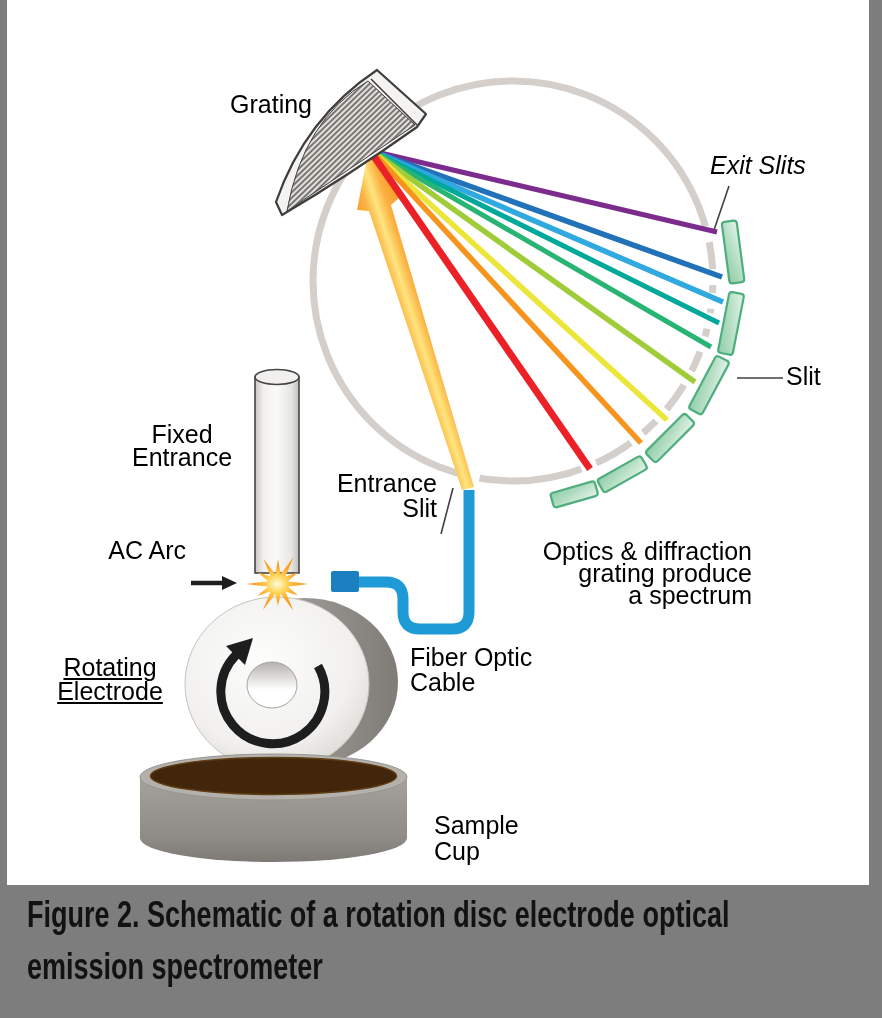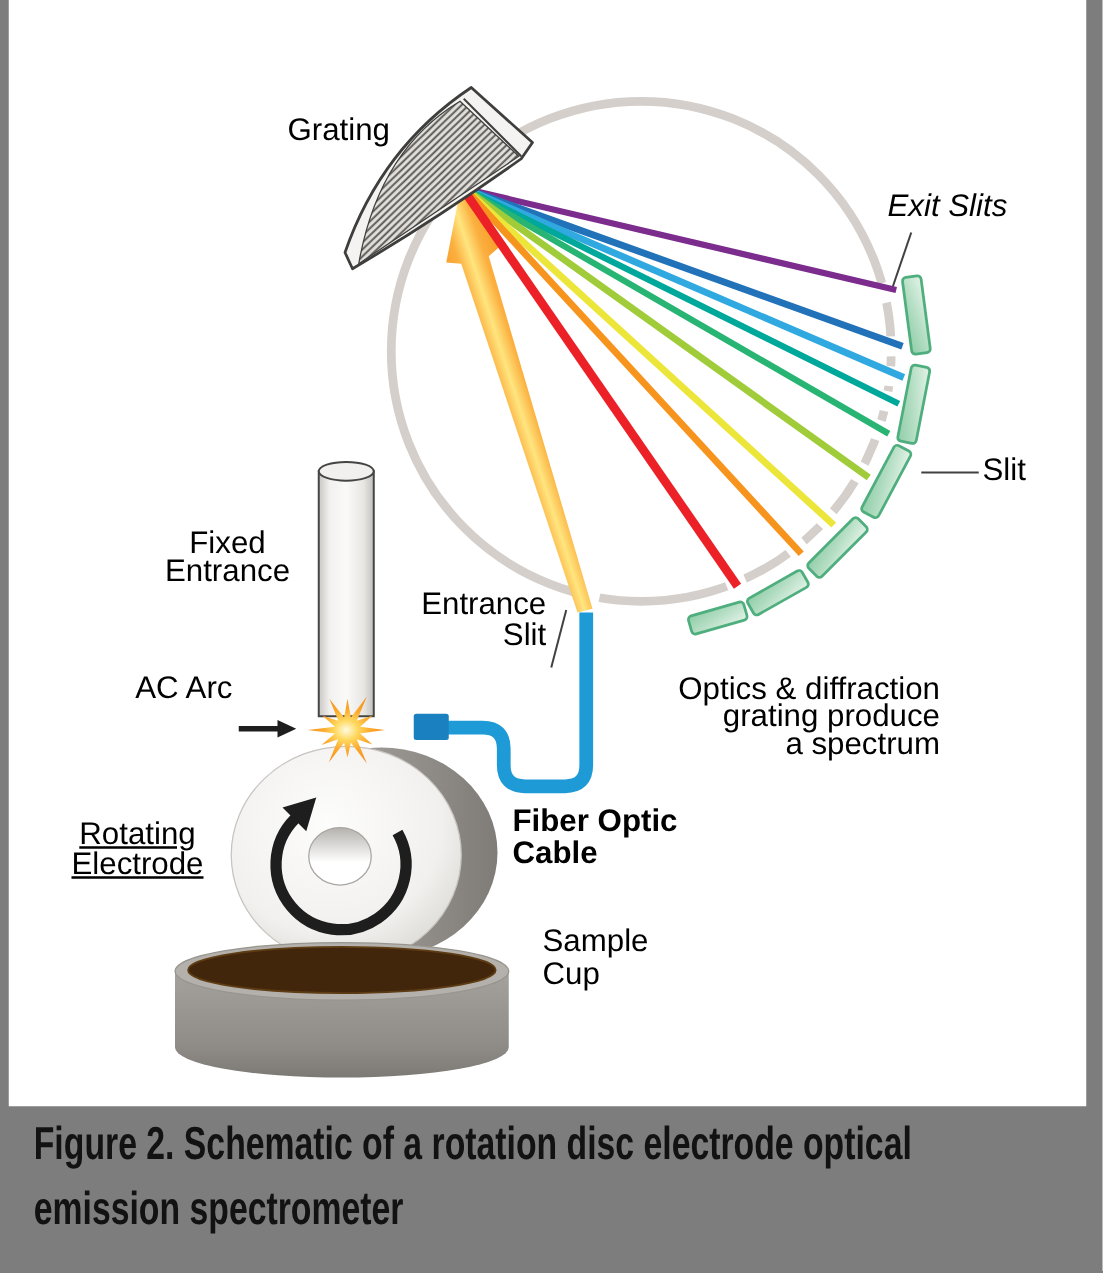--- a/index.html
+++ b/index.html
@@ -183,19 +183,19 @@
 <div class="lbl right" id="l-optics" style="left:512px;top:540px;width:240px;line-height:22px;">Optics &amp; diffraction
 grating produce
 a spectrum</div>
 <div class="lbl right" id="l-entrance" style="left:330px;top:471px;width:107px;">Entrance
 Slit</div>
 <div class="lbl center" id="l-fixed" style="left:130px;top:423px;width:104px;line-height:23px;">Fixed
 Entrance</div>
 <div class="lbl right" id="l-acarc" style="left:98px;top:538px;width:88px;">AC Arc</div>
 <div class="lbl center" id="l-rotating" style="left:46px;top:655px;width:128px;line-height:24px;text-decoration:underline;">Rotating
 Electrode</div>
-<div class="lbl" id="l-fiber" style="left:410px;top:645px;font-weight:bold;">Fiber Optic
+<div class="lbl" id="l-fiber" style="left:410px;top:645px;">Fiber Optic
 Cable</div>
-<div class="lbl" id="l-cup" style="left:434px;top:740px;line-height:26px;">Sample
+<div class="lbl" id="l-cup" style="left:434px;top:812px;line-height:26px;">Sample
 Cup</div>
 
 <div class="caption-line" id="cap1">Figure 2. Schematic of a rotation disc electrode optical</div>
 <div class="caption-line" id="cap2">emission spectrometer</div>
 
 </body></html>

